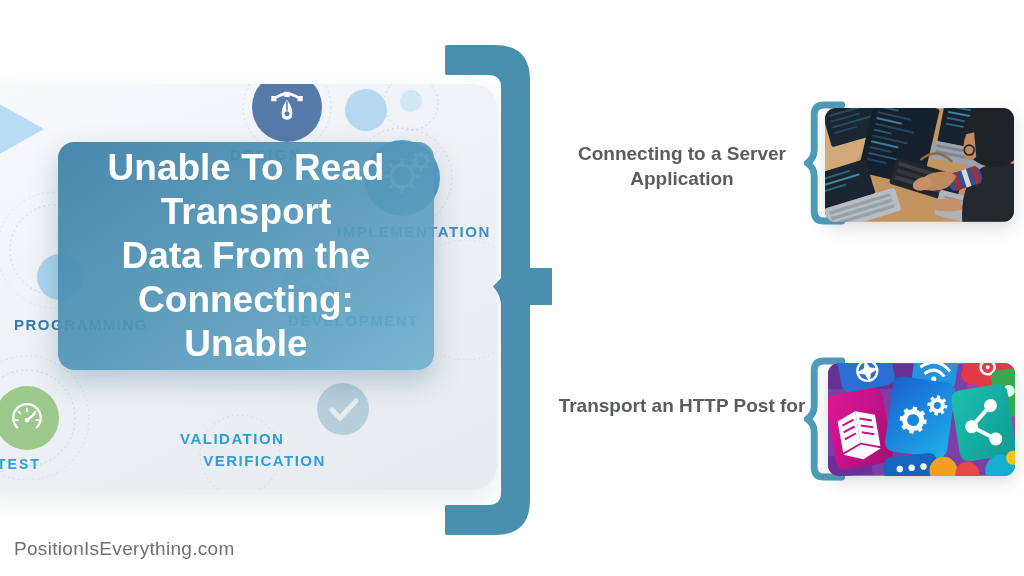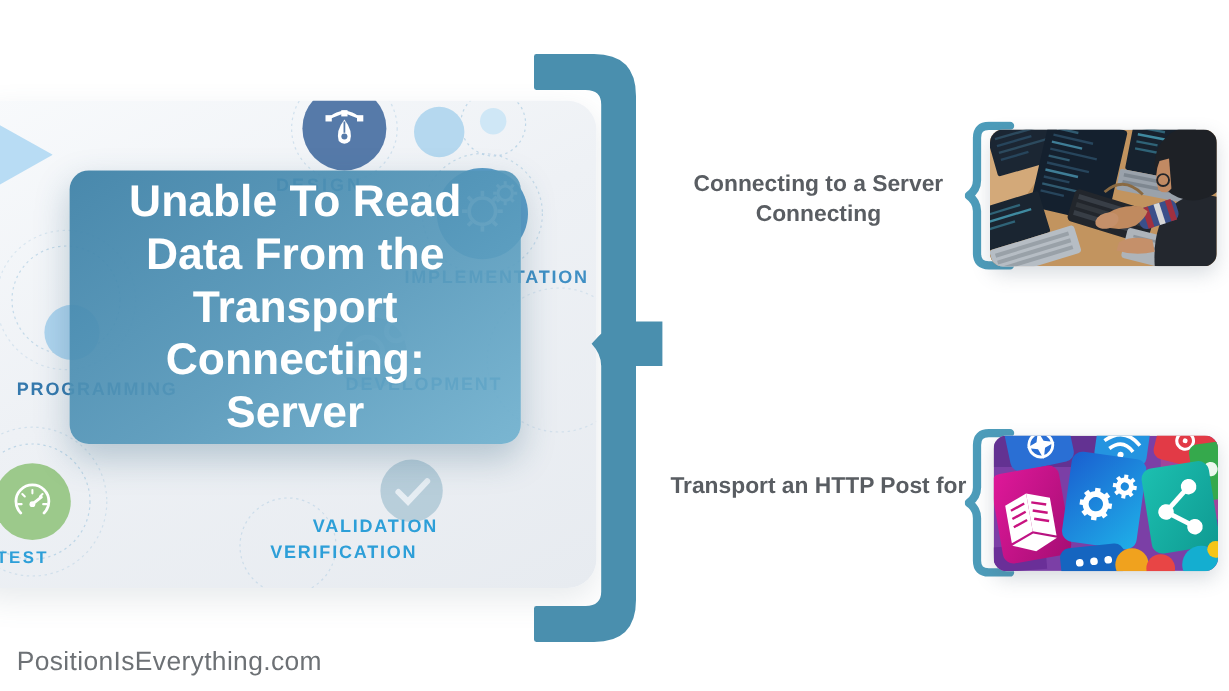--- a/index.html
+++ b/index.html
@@ -29,22 +29,22 @@
   .ghost{position:absolute;opacity:.28;}
   .bg-label{
     position:absolute;font-weight:bold;color:#3f8fc4;
     letter-spacing:1.5px;font-size:15px;white-space:nowrap;
   }
   .bg-label.design{left:252px;top:62px;color:#4a8ec0;letter-spacing:2.5px;}
   .bg-label.implementation{left:359px;top:139px;}
   .bg-label.development{left:310px;top:228px;}
   .bg-label.programming{left:36px;top:232px;color:#3579ad;}
   .bg-label.test{left:19px;top:372px;color:#2d9fd8;letter-spacing:2px;font-size:14px;}
-  .bg-label.validation{left:202px;top:346px;width:185px;text-align:right;color:#2d9fd8;}
-  .bg-label.verification{left:216px;top:368px;width:185px;text-align:center;color:#2d9fd8;}
+  .bg-label.validation{left:202px;top:346px;width:185px;text-align:left;color:#2d9fd8;}
+  .bg-label.verification{left:194px;top:368px;width:185px;text-align:center;color:#2d9fd8;}
   
   .titlebox{
     position:absolute;left:80px;top:58px;width:376px;height:228px;border-radius:16px;
     background:linear-gradient(145deg,rgba(60,128,166,.93) 0%,rgba(86,152,186,.92) 55%,rgba(110,176,206,.90) 100%);
     box-shadow:0 12px 28px rgba(40,90,120,.28);
     display:flex;flex-direction:column;justify-content:center;align-items:center;
   }
   .title-line{
     color:#ffffff;font-weight:bold;font-size:37px;line-height:44px;
     text-align:center;white-space:nowrap;
@@ -63,21 +63,21 @@
   .small-brace.two{left:804px;top:357px;}
   .thumb{
     position:absolute;border-radius:11px;overflow:hidden;
     box-shadow:0 6px 16px rgba(80,100,120,.22);background:#ddd;
   }
   .thumb.one{left:825px;top:108px;width:189px;height:114px;}
   .thumb.two{left:828px;top:363px;width:187px;height:113px;}
   .thumb svg{display:block;}
   
   .watermark{
-    position:absolute;left:14px;top:538px;font-size:22px;color:#6d7175;letter-spacing:.3px;
+    position:absolute;left:14px;top:538px;font-size:19px;color:#6d7175;letter-spacing:.3px;
   }
 </style>
 </head>
 <body>
 
 <div class="canvas">
 
   <div class="card">
 
     <svg class="rings" width="519" height="406" viewBox="0 0 519 406">
@@ -173,38 +173,38 @@
     <div class="bg-label design">DESIGN</div>
     <div class="bg-label implementation">IMPLEMENTATION</div>
     <div class="bg-label development">DEVELOPMENT</div>
     <div class="bg-label programming">PROGRAMMING</div>
     <div class="bg-label test">TEST</div>
     <div class="bg-label validation">VALIDATION</div>
     <div class="bg-label verification">VERIFICATION</div>
 
     <div class="titlebox">
       <div class="title-line">Unable To Read</div>
+      <div class="title-line">Transport</div>
       <div class="title-line">Data From the</div>
-      <div class="title-line">Transport</div>
       <div class="title-line">Connecting:</div>
-      <div class="title-line">Server</div>
+      <div class="title-line">Unable</div>
     </div>
   </div>
 
   <svg class="big-brace" width="112" height="494" viewBox="0 0 112 494">
     <path fill="#4a8fae" d="
       M 4,2 H 52 Q 87,2 87,37 V 225 H 109 V 262 H 87 V 457 Q 87,492 52,492 H 4
       Q 2,492 2,490 V 464 Q 2,462 4,462 H 45 Q 58,462 58,450 V 262
       Q 58,252 50,243.5 Q 58,235 58,235 V 44 Q 58,32 45,32 H 4
       Q 2,32 2,30 V 4 Q 2,2 4,2 Z"></path>
   </svg>
 
   <div class="item-label one">
     <div>Connecting to a Server</div>
-    <div>Connecting</div>
+    <div>Application</div>
   </div>
 
   <svg class="small-brace one" width="42" height="124" viewBox="0 0 42 126">
     <path d="M 38,4 H 20 Q 10,4 10,14 V 50 Q 10,58 3,63 Q 10,68 10,76 V 112 Q 10,122 20,122 H 38" fill="none" stroke="#4d9cba" stroke-width="7" stroke-linecap="round" stroke-linejoin="round"></path>
   </svg>
 
   <div class="thumb one">
     <svg width="189" height="114" viewBox="0 0 190 114">
       <rect x="0" y="0" width="190" height="114" fill="#c2945f"></rect>
       <polygon points="0,0 70,0 25,62 0,74" fill="#d3a979"></polygon>

